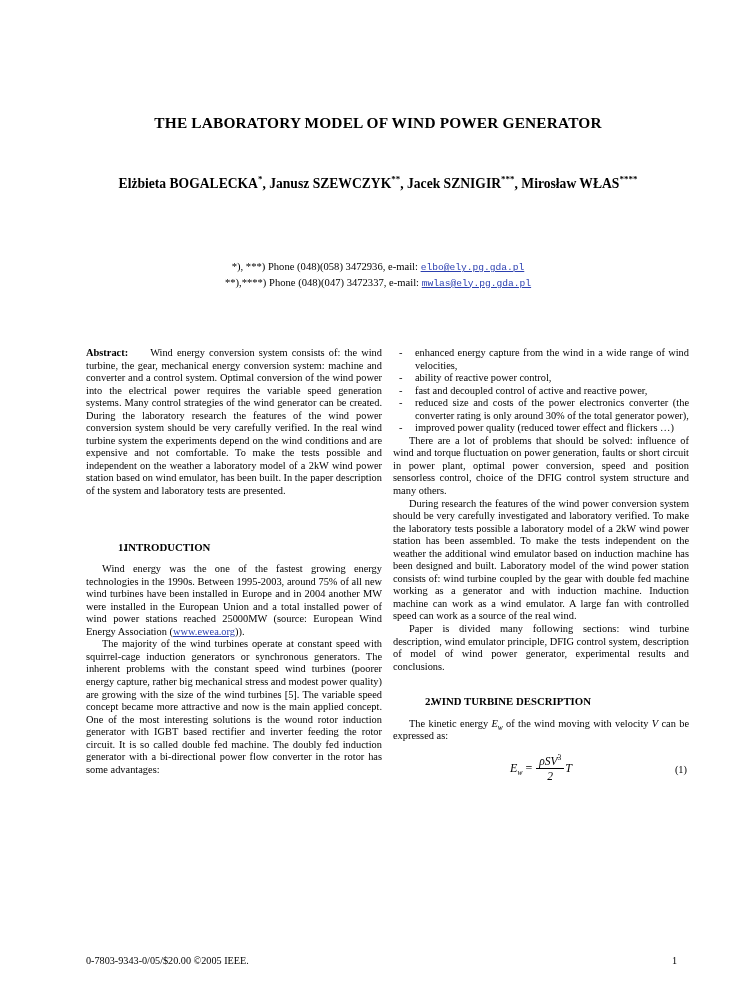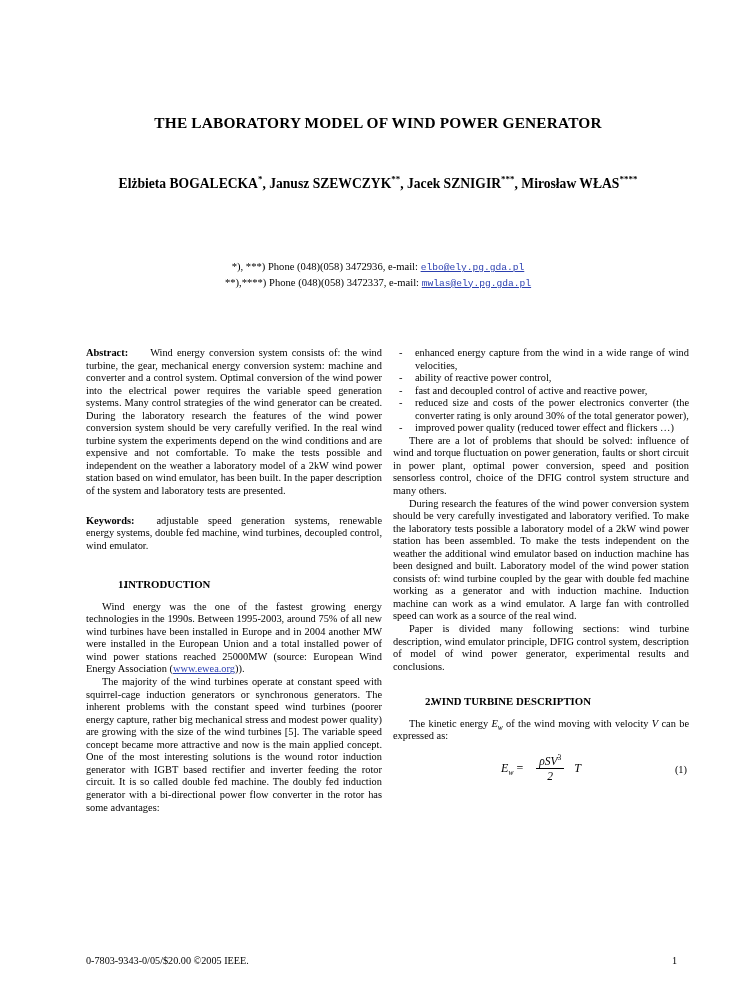--- a/index.html
+++ b/index.html
@@ -139,21 +139,21 @@
     position: absolute;
     right: 2px;
     top: 9px;
     font-style: normal;
     font-size: 10.4px;
   }
   .frac {
     display: inline-block;
     vertical-align: middle;
     text-align: center;
-    margin: 0 10px;
+    margin: 0 1px;
   }
   .frac .num {
     display: block;
     border-bottom: 1px solid #000;
     padding: 0 3px 1px 3px;
     font-size: 11.5px;
   }
   .frac .den {
     display: block;
     padding-top: 1px;
@@ -187,31 +187,30 @@
     <span>Jacek SZNIGIR</span><sup>***</sup>,
     <span>Mirosław WŁAS</span><sup>****</sup>
   </div>
 
 
   <div class="contact">
     <div>
       <span>*), ***) Phone (048)(058) 3472936, e-mail: </span><span class="mono-link">elbo@ely.pg.gda.pl</span>
     </div>
     <div>
-      <span>**),****) Phone (048)(058) 3472337, e-mail: </span><span class="mono-link">mwlas@ely.pg.gda.pl</span>
+      <span>**),****) Phone (048)(047) 3472337, e-mail: </span><span class="mono-link">mwlas@ely.pg.gda.pl</span>
     </div>
   </div>
 
   <div class="col col-left">
 
     <p class="noindent"><span class="lead">Abstract:</span><span class="lead-gap"></span><span>Wind energy conversion system consists of: the wind turbine, the gear,  mechanical energy conversion system: machine and converter and a control system. Optimal conversion of the wind power into the electrical power requires the variable speed generation systems. Many control strategies of the wind generator can be created. During the laboratory research the features of the wind power conversion system should be very carefully verified. In the real wind turbine system the experiments depend on the wind conditions and are expensive and not comfortable. To make the tests possible and independent on the weather a laboratory model of a 2kW wind power station based on wind emulator, has been built. In the paper description of the system and laboratory tests are presented.</span></p>
 
     <div class="gap-md"></div>
 
-    <p class="noindent"><span class="lead">Keywords:</span><span class="lead-gap"></span><span>adjustable speed generation systems, renewable energy systems, double fed machine, wind turbines, decoupled control, wind emulator.</span></p>
 
     <div class="gap-xl"></div>
 
     <p class="sec-head"><span class="sec-num">1.</span><span>INTRODUCTION</span></p>
 
     <div class="gap-sm"></div>
 
     <p><span>Wind energy was the one of the fastest growing energy technologies in the 1990s. Between 1995-2003, around 75% of all new wind turbines have been installed in Europe and in 2004 another MW were installed in the European Union and a total installed power of wind power stations reached 25000MW (source: European Wind Energy Association (</span><span class="weblink">www.ewea.org</span><span>)).</span></p>
 
     <p>The majority of the wind turbines operate at constant speed with squirrel-cage induction generators or synchronous generators. The inherent problems with the constant speed wind turbines (poorer energy capture, rather big mechanical stress and modest power quality) are growing with the size of the wind turbines [5]. The variable speed concept became more attractive and now is the main applied concept. One of the most interesting solutions is the wound rotor induction generator with IGBT based rectifier and inverter feeding the rotor circuit. It is so called double fed machine. The doubly fed induction generator with a bi-directional power flow converter in the rotor  has some advantages:</p>

